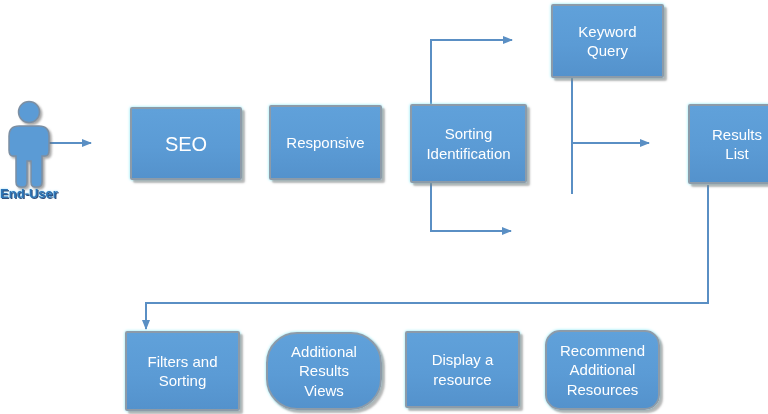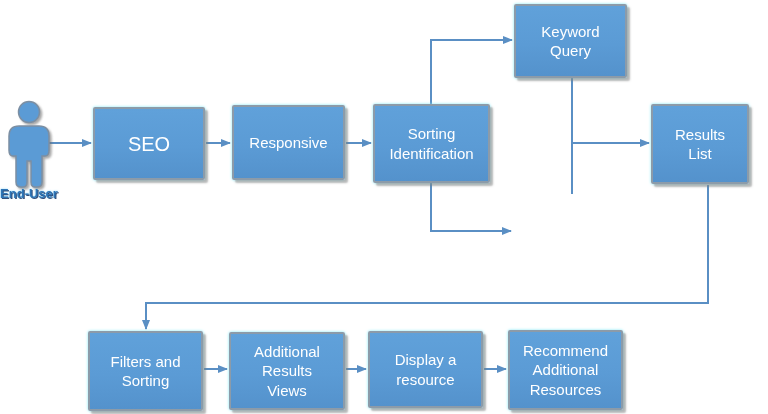--- a/index.html
+++ b/index.html
@@ -39,31 +39,32 @@
     border-radius: 2px;
     color: var(--node-text, #FFFFFF);
     display: flex;
     align-items: center;
     justify-content: center;
     text-align: center;
     font-size: 15px;
     line-height: 1.3;
     padding: 2px 12px;
     box-shadow: 3px 3px 2px rgba(125,125,125,0.55), 0 0 3px var(--glow, #7DE8F7);
+    margin-left: 37px;
   }
   #node-seo         { left: 93px;  top: 107px; width: 112px; height: 73px; font-size: 20px; }
   #node-responsive  { left: 232px; top: 105px; width: 113px; height: 75px; text-align: center; }
   #node-location    { left: 373px; top: 104px; width: 117px; height: 79px; }
   #node-keyword     { left: 514px; top: 4px;   width: 113px; height: 74px; }
   #node-browse      { left: 513px; top: 194px; width: 119px; height: 78px; }
   #node-results     { left: 651px; top: 104px; width: 98px; height: 80px; }
   #node-filters     { left: 88px;  top: 331px; width: 115px; height: 80px; }
-  #node-additional  { left: 229px; top: 332px; width: 116px; height: 78px; }
+  #node-additional  { left: 229px; top: 332px; width: 116px; height: 78px; border-radius: 31px; }
   #node-display     { left: 368px; top: 331px; width: 115px; height: 77px; }
-  #node-recommend   { left: 508px; top: 330px; width: 115px; height: 80px; }
+  #node-recommend   { left: 508px; top: 330px; width: 115px; height: 80px; border-radius: 15px; }
   #actor {
     position: absolute;
     left: 4px; top: 100px;
     width: 50px; height: 90px;
     z-index: 2;
     filter: drop-shadow(2.5px 2px 1px rgba(110,110,110,0.6));
   }
   #actor .figure {
     fill: var(--node-fill, #5B9BD5);
     stroke: #7C8FA3;

